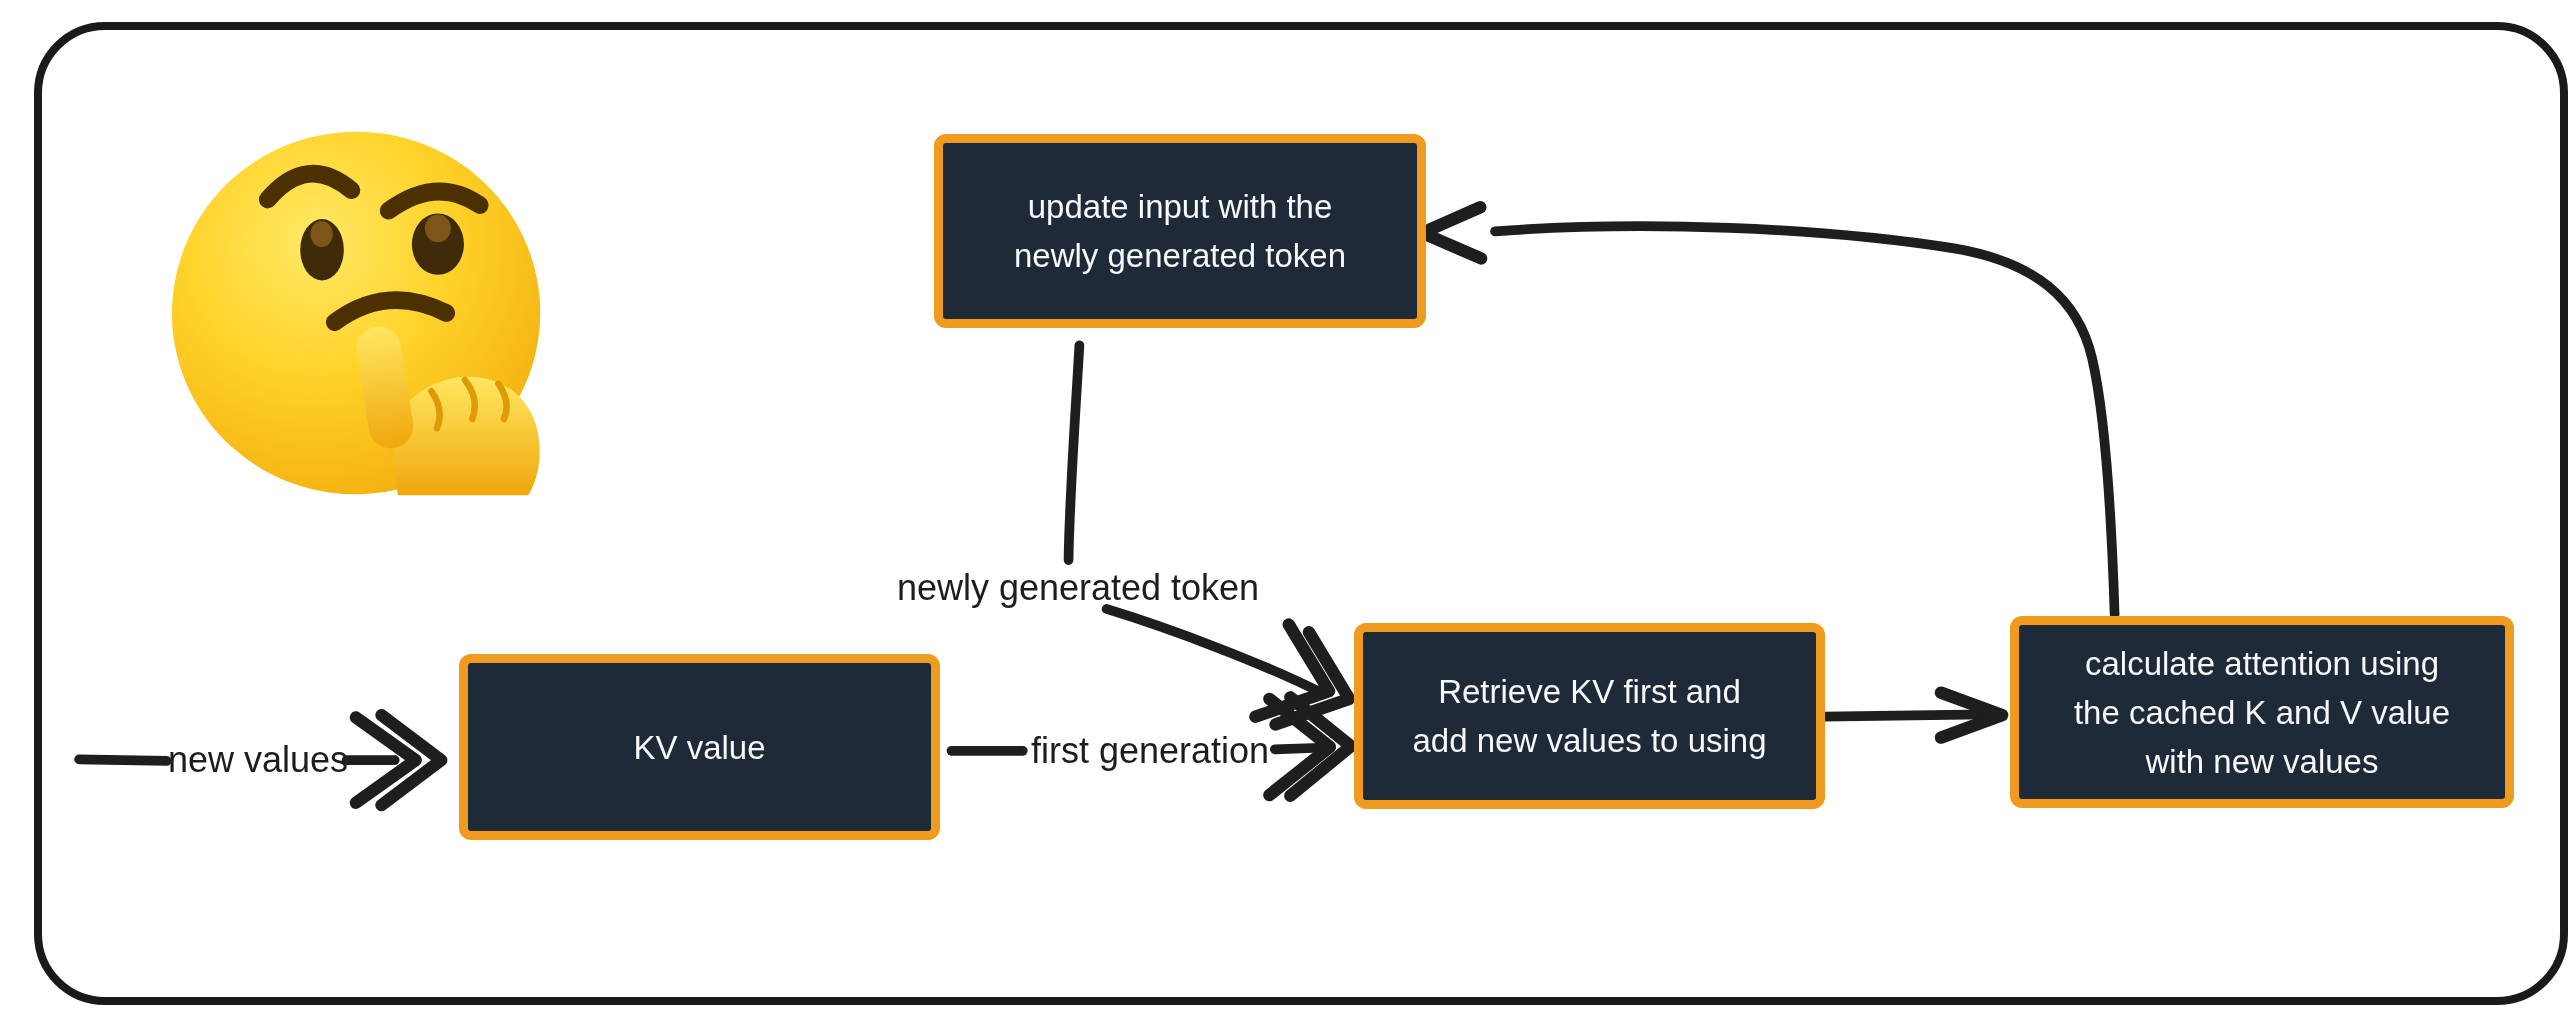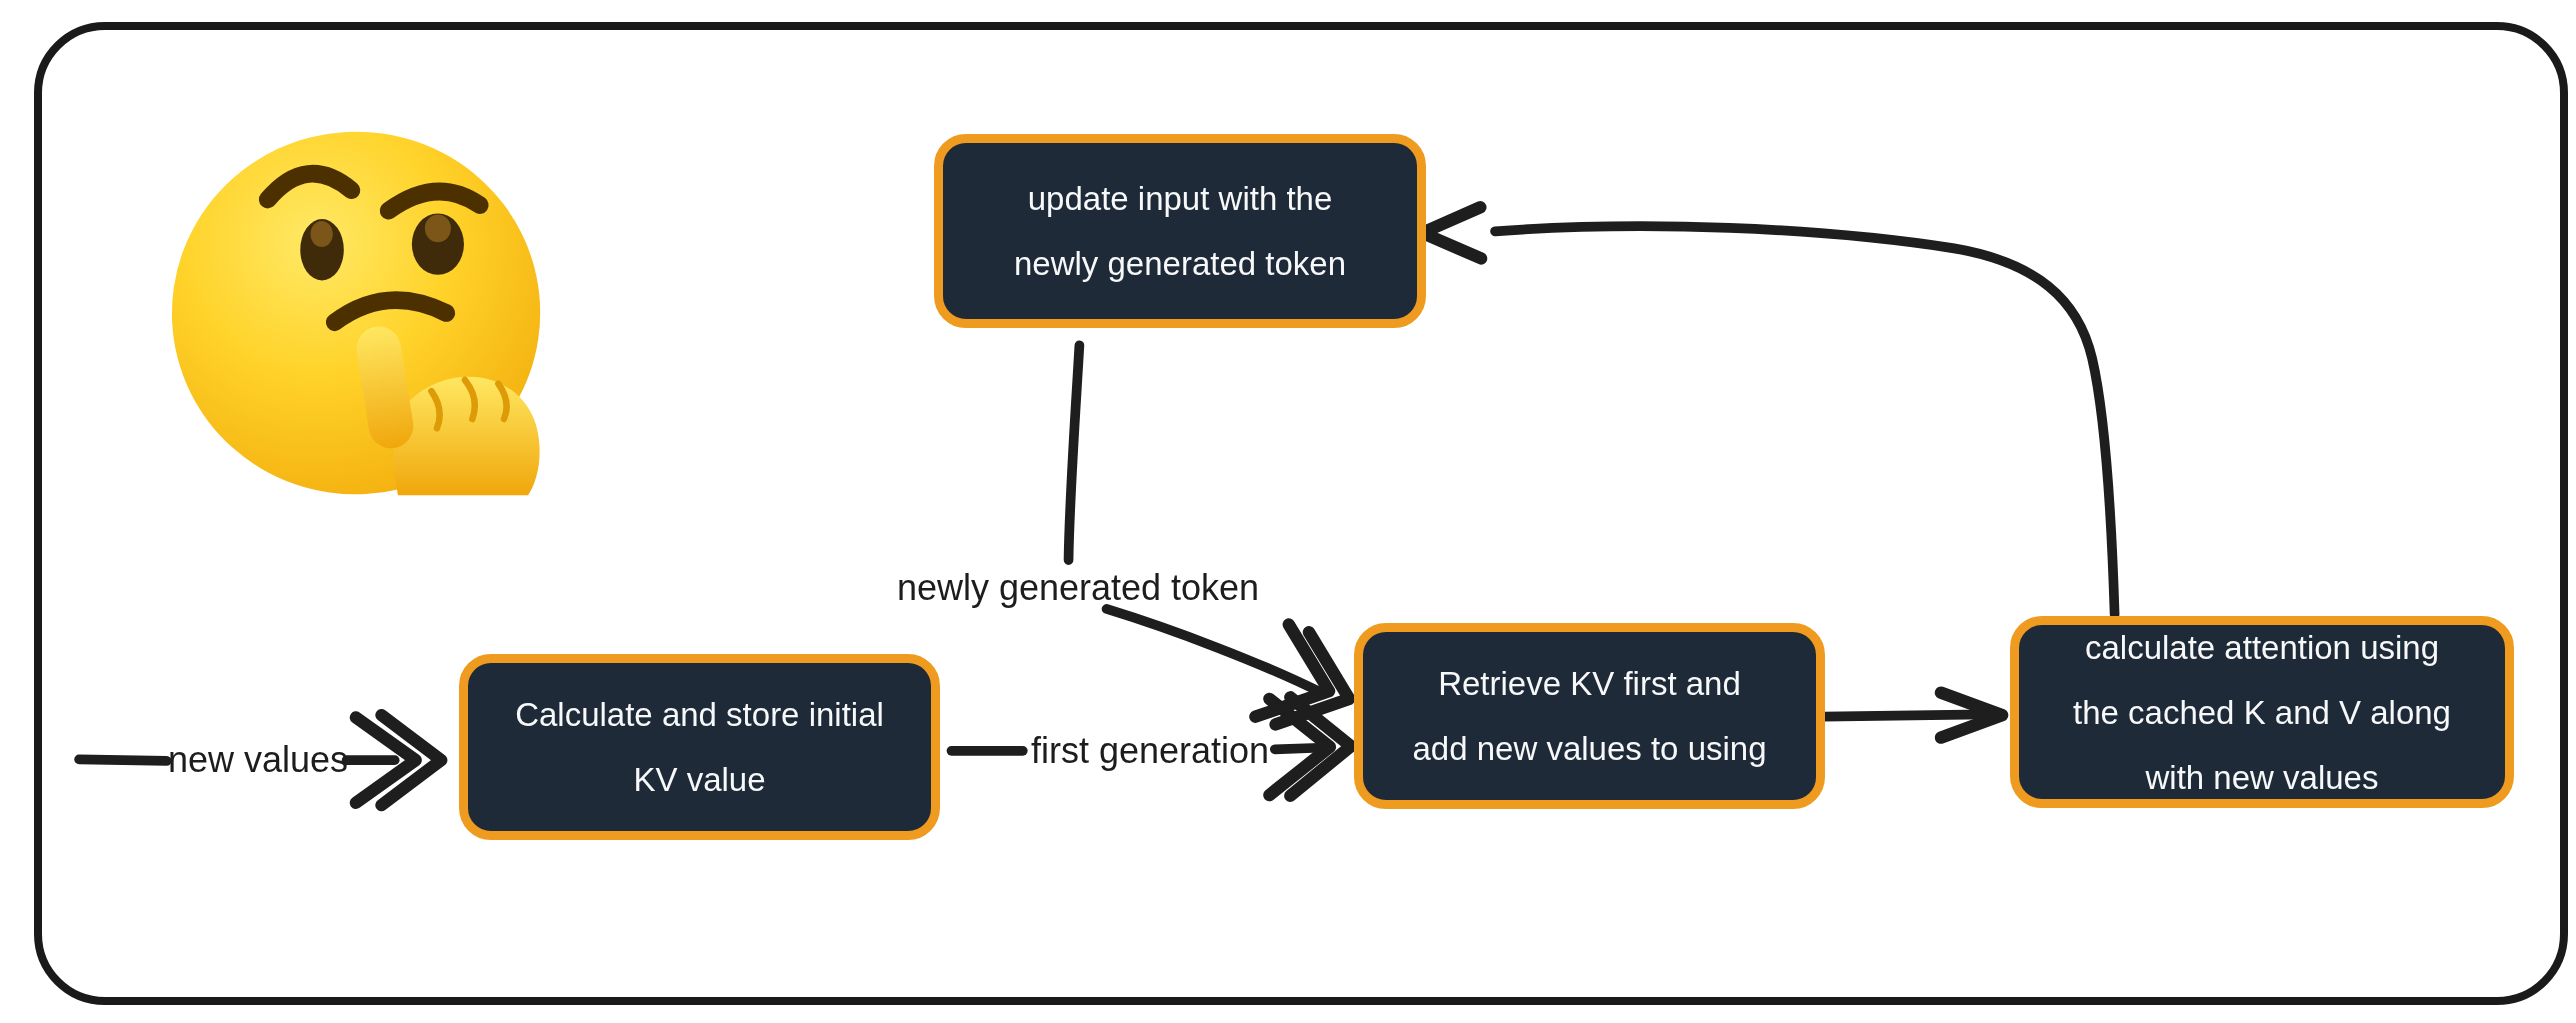--- a/index.html
+++ b/index.html
@@ -43,30 +43,29 @@
     left: 171px;
     top: 126px;
     width: 372px;
     height: 374px;
   }
   .node {
     position: absolute;
     box-sizing: border-box;
     background: var(--node-fill);
     border: 9.3px solid var(--node-border);
-    border-radius: 32px;
+    border-radius: 12px;
     color: var(--node-text);
     display: flex;
     flex-direction: column;
     align-items: center;
     justify-content: center;
     text-align: right;
     font-size: 33px;
     line-height: 49px;
-    gap: 16px;
   }
   .node .line {
     display: block;
     white-space: nowrap;
   }
   #node-update-input     { left: 934px; top: 134px; width: 492px; height: 194px; }
   #node-calc-store       { left:  459px; top: 654px; width: 481px; height: 186px; }
   #node-retrieve         { left: 1354px; top: 623px; width: 471px; height: 186px; }
   #node-calc-attention   { left: 2010px; top: 616px; width: 504px; height: 192px; }
 
@@ -169,32 +168,31 @@
       <path class="ah" d="M 1909 267 L 1834 300 L 1910 333"></path>
     </g>
   </svg>
 
   <div class="node" id="node-update-input">
     <span class="line">update input with the</span>
     <span class="line">newly generated token</span>
   </div>
 
   <div class="node" id="node-calc-store">
-    <span class="line">Calculate and store initial</span>
     <span class="line">KV value</span>
   </div>
 
   <div class="node" id="node-retrieve">
     <span class="line">Retrieve KV first and</span>
     <span class="line">add new values to using</span>
   </div>
 
   <div class="node" id="node-calc-attention">
     <span class="line">calculate attention using</span>
-    <span class="line">the cached K and V along</span>
+    <span class="line">the cached K and V value</span>
     <span class="line">with new values</span>
   </div>
 
   <div class="edge-label" id="label-new-input">new values</div>
   <div class="edge-label" id="label-first-generation">first generation</div>
   <div class="edge-label" id="label-newly-generated-token">newly generated token</div>
 
 </div>
 
 

